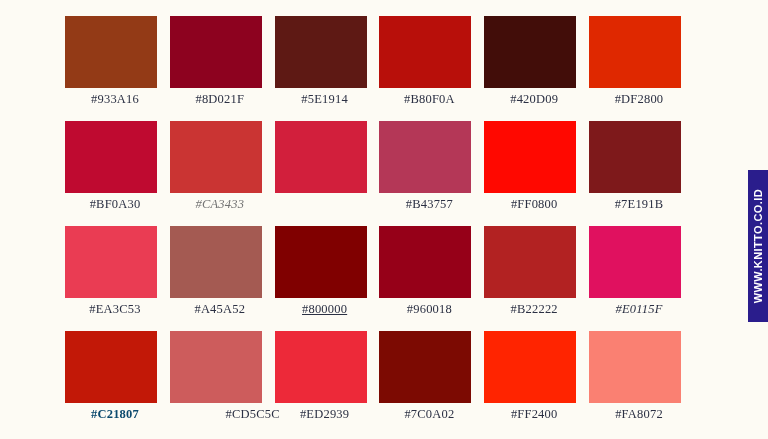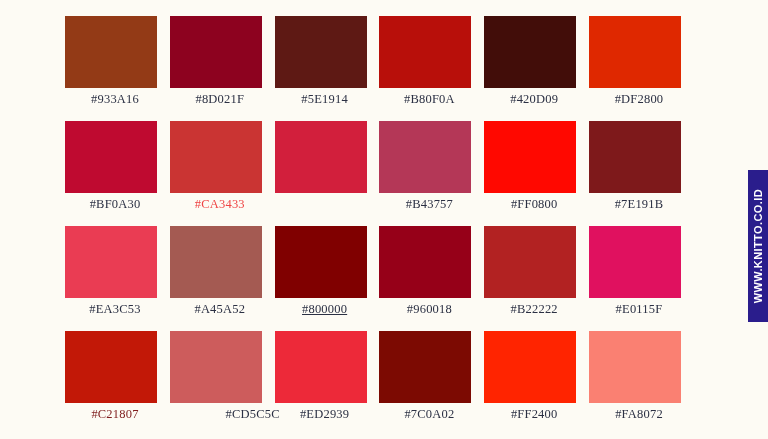--- a/index.html
+++ b/index.html
@@ -112,21 +112,21 @@
       <div class="swatch-cell">
         <div class="swatch-chip" style="background-color: rgb(223, 40, 0);"></div>
         <div class="swatch-label" style="color: rgb(43, 48, 67);">#DF2800</div>
       </div>
       <div class="swatch-cell">
         <div class="swatch-chip" style="background-color: rgb(191, 10, 48);"></div>
         <div class="swatch-label" style="color: rgb(43, 48, 67);">#BF0A30</div>
       </div>
       <div class="swatch-cell">
         <div class="swatch-chip" style="background-color: rgb(202, 52, 51);"></div>
-        <div class="swatch-label" style="color: #ef4444;">#CA3433</div>
+        <div class="swatch-label" style="color: #737373; font-style: italic;">#CA3433</div>
       </div>
       <div class="swatch-cell">
         <div class="swatch-chip" style="background-color: rgb(210, 31, 60);"></div>
       </div>
       <div class="swatch-cell">
         <div class="swatch-chip" style="background-color: rgb(180, 55, 87);"></div>
         <div class="swatch-label" style="color: rgb(43, 48, 67);">#B43757</div>
       </div>
       <div class="swatch-cell">
         <div class="swatch-chip" style="background-color: rgb(255, 8, 0);"></div>
@@ -151,25 +151,25 @@
       <div class="swatch-cell">
         <div class="swatch-chip" style="background-color: rgb(150, 0, 24);"></div>
         <div class="swatch-label" style="color: rgb(43, 48, 67);">#960018</div>
       </div>
       <div class="swatch-cell">
         <div class="swatch-chip" style="background-color: rgb(178, 34, 34);"></div>
         <div class="swatch-label" style="color: rgb(43, 48, 67);">#B22222</div>
       </div>
       <div class="swatch-cell">
         <div class="swatch-chip" style="background-color: rgb(224, 17, 95);"></div>
-        <div class="swatch-label" style="color: rgb(43, 48, 67);">#E0115F</div>
+        <div class="swatch-label" style="color: rgb(43, 48, 67); font-style: italic;">#E0115F</div>
       </div>
       <div class="swatch-cell">
         <div class="swatch-chip" style="background-color: rgb(194, 24, 7);"></div>
-        <div class="swatch-label" style="color: #7f1d1d;">#C21807</div>
+        <div class="swatch-label" style="color: #0c4a6e; font-weight: bold;">#C21807</div>
       </div>
       <div class="swatch-cell">
         <div class="swatch-chip" style="background-color: rgb(205, 92, 92);"></div>
         <div class="swatch-label" style="color: rgb(43, 48, 67); text-align: right;">#CD5C5C</div>
       </div>
       <div class="swatch-cell">
         <div class="swatch-chip" style="background-color: rgb(237, 41, 57);"></div>
         <div class="swatch-label" style="color: rgb(43, 48, 67);">#ED2939</div>
       </div>
       <div class="swatch-cell">

